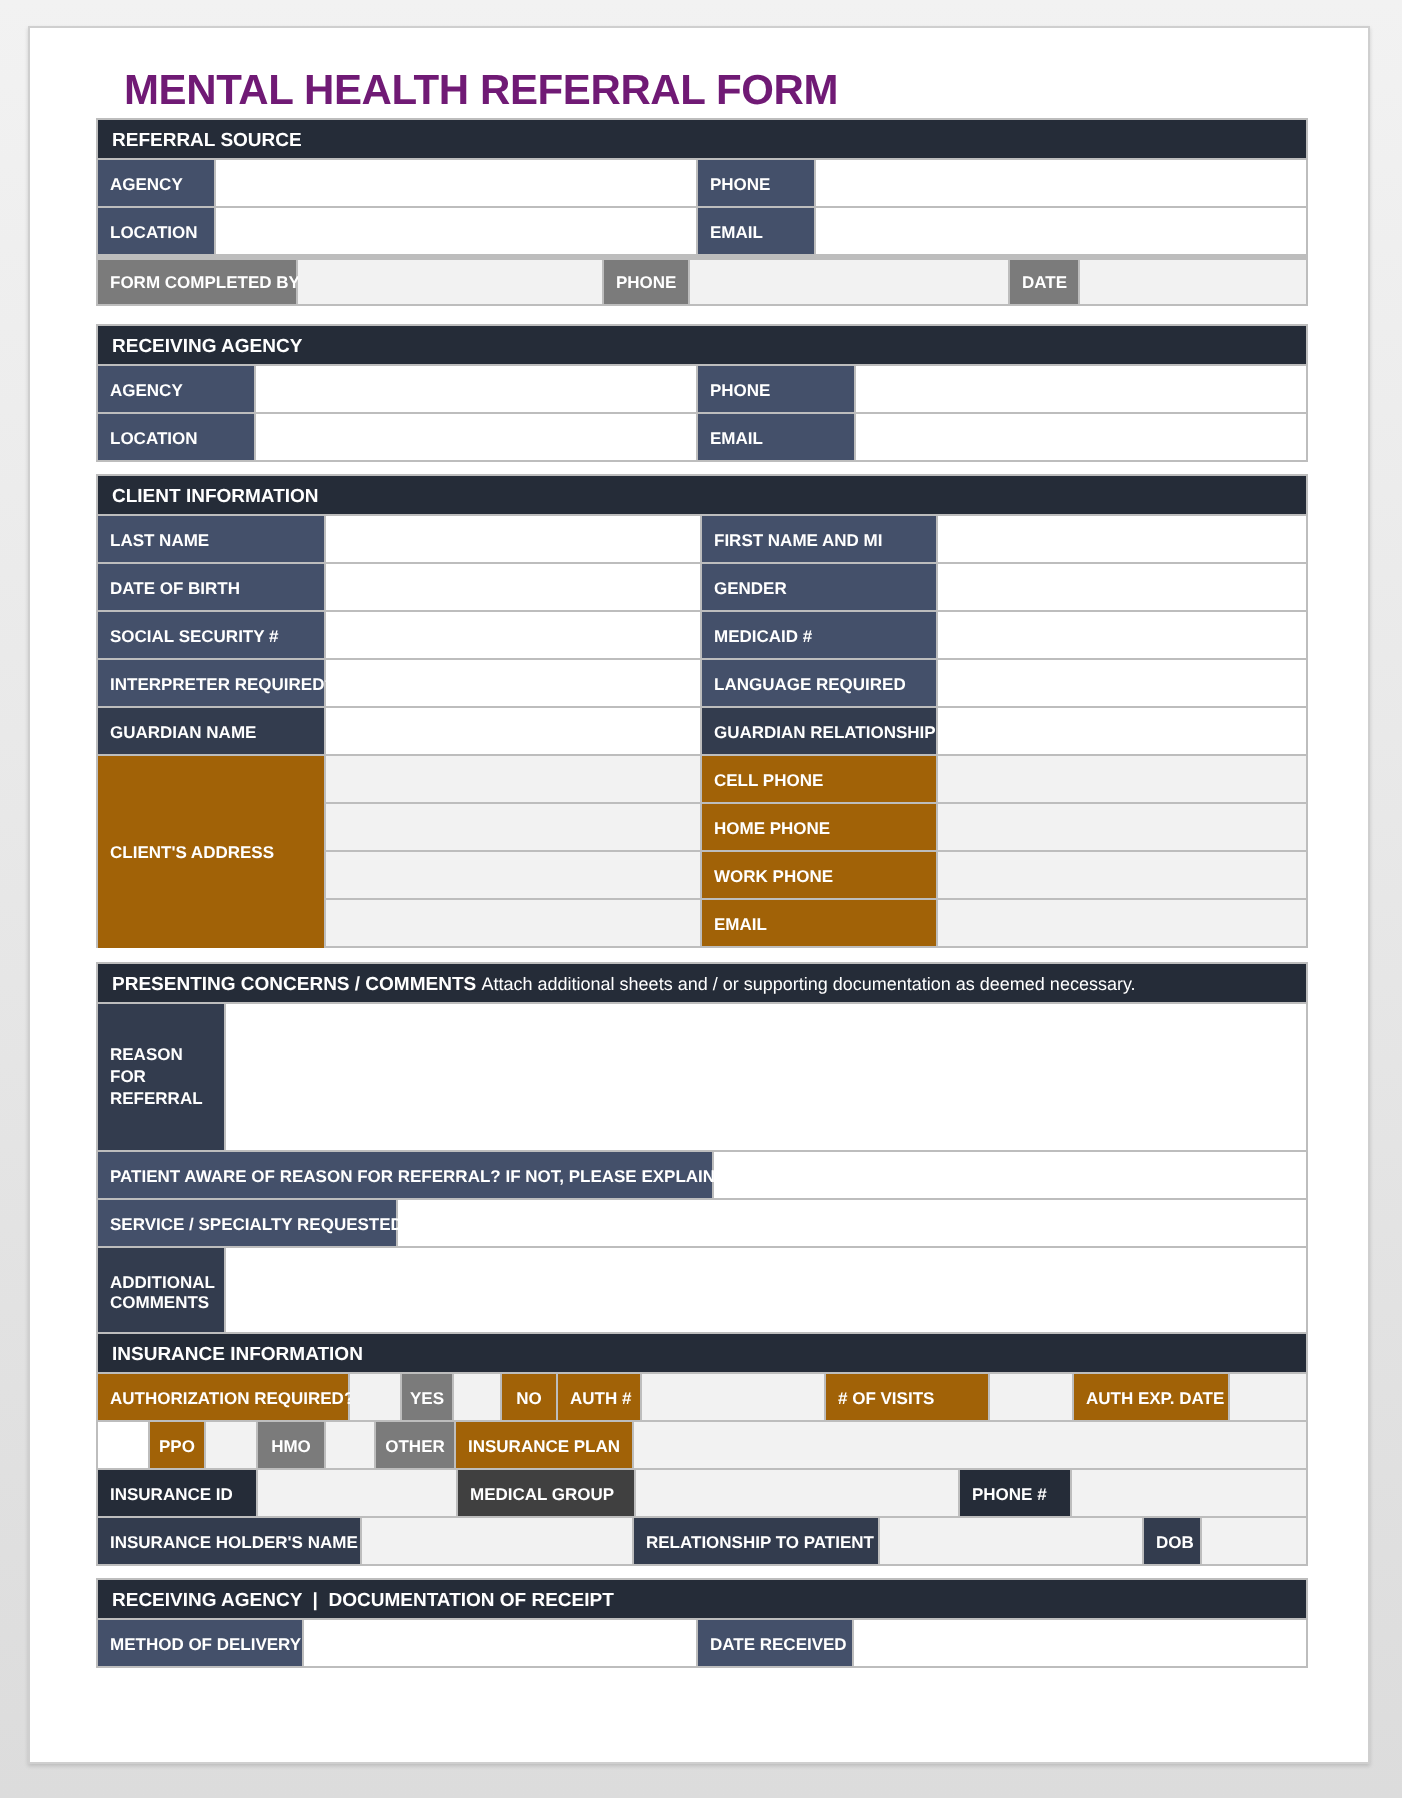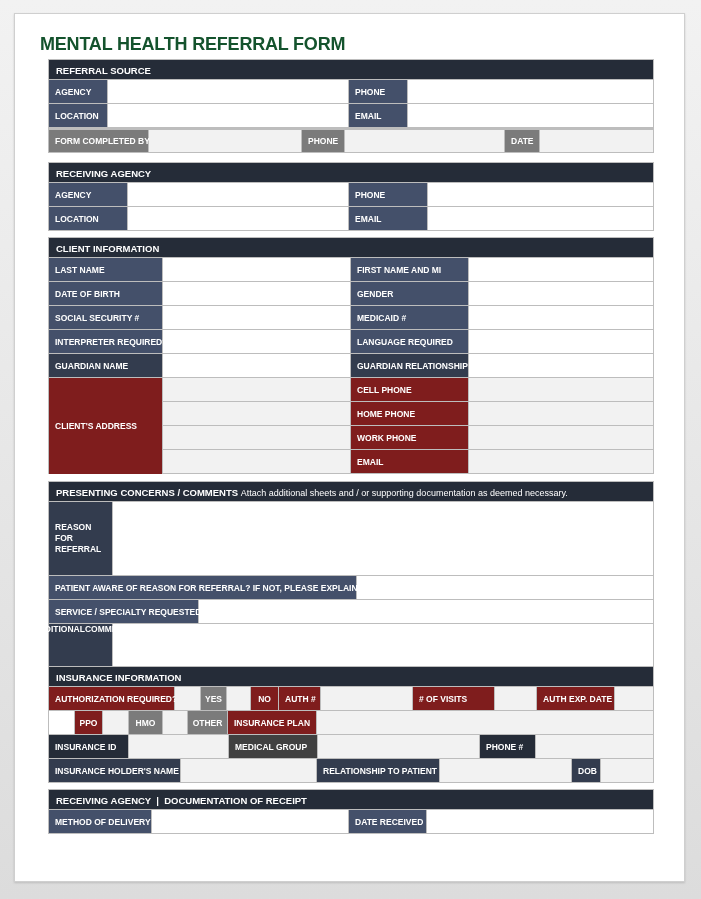--- a/index.html
+++ b/index.html
@@ -1,28 +1,28 @@
 <!DOCTYPE html>
 <html><head>
 <meta charset="utf-8">
 <style>
 *{box-sizing:border-box;margin:0;padding:0}
 html,body{width:701px;height:899px;overflow:hidden}
 body{background:linear-gradient(#f2f2f2,#dcdcdc);font-family:"Liberation Sans",sans-serif;position:relative}
 .page{position:absolute;left:14px;top:13px;width:671px;height:869px;background:#fff;border:1px solid #cfcfcf;box-shadow:0 1px 2px rgba(0,0,0,.15)}
-.title{position:absolute;left:40px;top:34px;font-size:18px;font-weight:bold;color:#14532d;letter-spacing:-0.2px}
+.title{position:absolute;left:62px;top:34px;font-size:21px;font-weight:bold;color:#701a75;letter-spacing:-0.2px}
 .form{position:absolute;left:48px;width:606px}
 .hdr{background:#252c38;color:#fff;font-size:9.5px;font-weight:bold;height:21px;line-height:21px;padding-left:7px;border:1px solid #bdbdbd}
 .hdr .note{font-weight:normal;font-size:9px}
 .row{display:flex;border-left:1px solid #bdbdbd;border-right:1px solid #bdbdbd;border-bottom:1px solid #bdbdbd;height:24px}
 .cell{height:100%;display:flex;align-items:center;font-size:8.5px;font-weight:bold;color:#fff;padding-left:6px;white-space:nowrap;border-right:1px solid #bdbdbd}
 .cell:last-child{border-right:none}
 .lbl{background:#44506a}
 .lbl-d{background:#333c4e}
-.lbl-g{background:#7f1d1d}
+.lbl-g{background:#a16207}
 .lbl-m{background:#7b7b7b}
 .in{background:#fff}
 .in-g{background:#f2f2f2}
 .center{justify-content:center;padding-left:0}
 </style>
 </head>
 <body>
 
 <div class="page"></div>
 <div class="title">MENTAL HEALTH REFERRAL FORM</div>
@@ -138,21 +138,21 @@
   </div>
   <div class="row">
     <div class="cell lbl" style="width:308px">PATIENT AWARE OF REASON FOR REFERRAL? IF NOT, PLEASE EXPLAIN.</div>
     <div class="cell in" style="flex:1"></div>
   </div>
   <div class="row">
     <div class="cell lbl" style="width:150px">SERVICE / SPECIALTY REQUESTED</div>
     <div class="cell in" style="flex:1"></div>
   </div>
   <div class="row" style="height:45px">
-    <div class="cell lbl-d" style="width:64px;flex-direction:row;align-items:flex-start;justify-content:center;line-height:10px">
+    <div class="cell lbl-d" style="width:64px;flex-direction:column;align-items:flex-start;justify-content:center;line-height:10px">
       <span>ADDITIONAL</span>
       <span>COMMENTS</span>
     </div>
     <div class="cell in" style="flex:1"></div>
   </div>
 </div>
 
 <div class="form" style="top:666px">
   <div class="hdr">INSURANCE INFORMATION</div>
   <div class="row">

